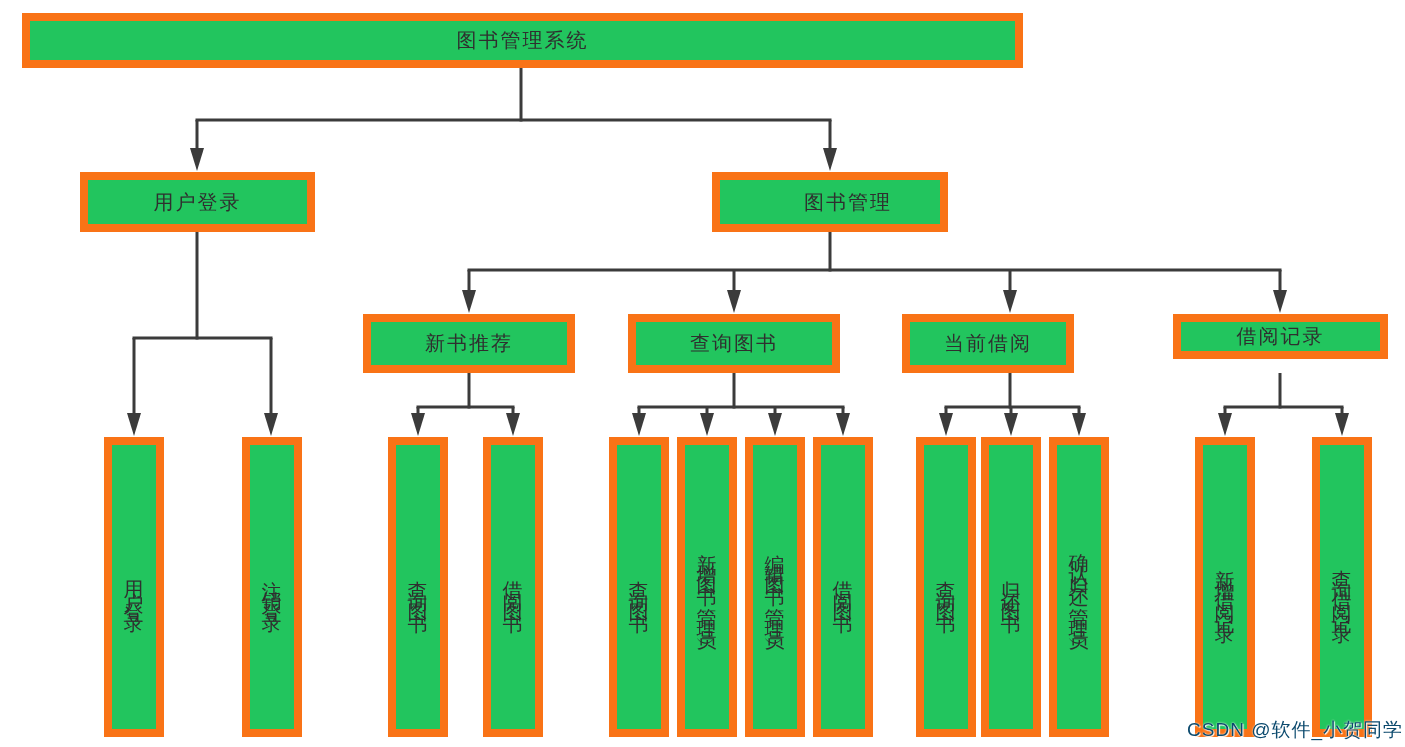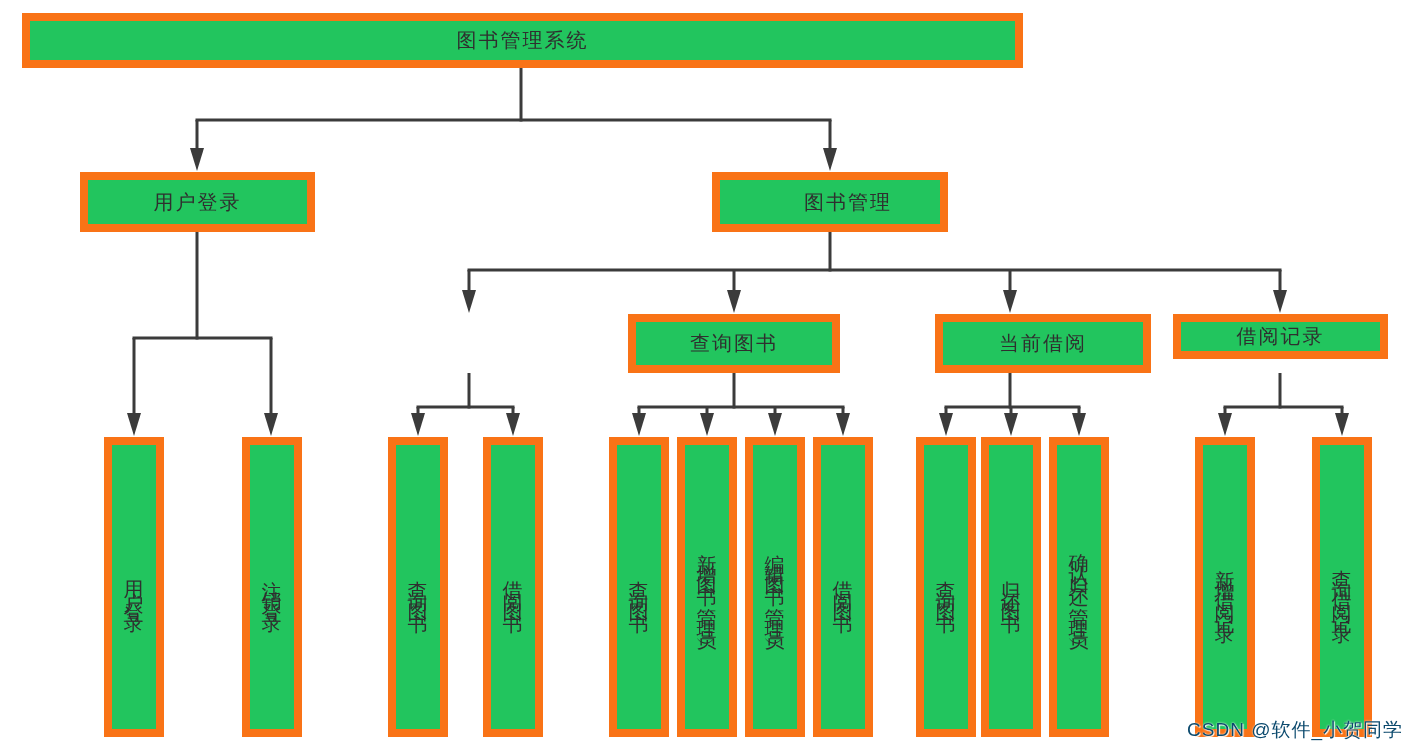--- a/index.html
+++ b/index.html
@@ -131,24 +131,27 @@
     <span>图书管理系统</span>
   </div>
 
   <div class="node hnode" style="left:80px; top:172px; width:235px; height:60px;">
     <span>用户登录</span>
   </div>
   <div class="node hnode" style="left:712px; top:172px; width:236px; height:60px;padding-left:36px;">
     <span>图书管理</span>
   </div>
 
+  <div class="node hnode" style="left:363px; top:314px; width:212px; height:59px;">
+    <span>新书推荐</span>
+  </div>
   <div class="node hnode" style="left:628px; top:314px; width:212px; height:59px;">
     <span>查询图书</span>
   </div>
-  <div class="node hnode" style="left:935px; top:314px; width:216px; height:59px;">
+  <div class="node hnode" style="left:902px; top:314px; width:172px; height:59px;">
     <span>当前借阅</span>
   </div>
   <div class="node hnode" style="left:1173px; top:314px; width:215px; height:45px;">
     <span>借阅记录</span>
   </div>
 
   <div class="node vnode" style="left:104px; top:437px; width:60px; height:300px;">
     <span class="vtext">用户登录</span>
   </div>
   <div class="node vnode" style="left:242px; top:437px; width:60px; height:300px;">

